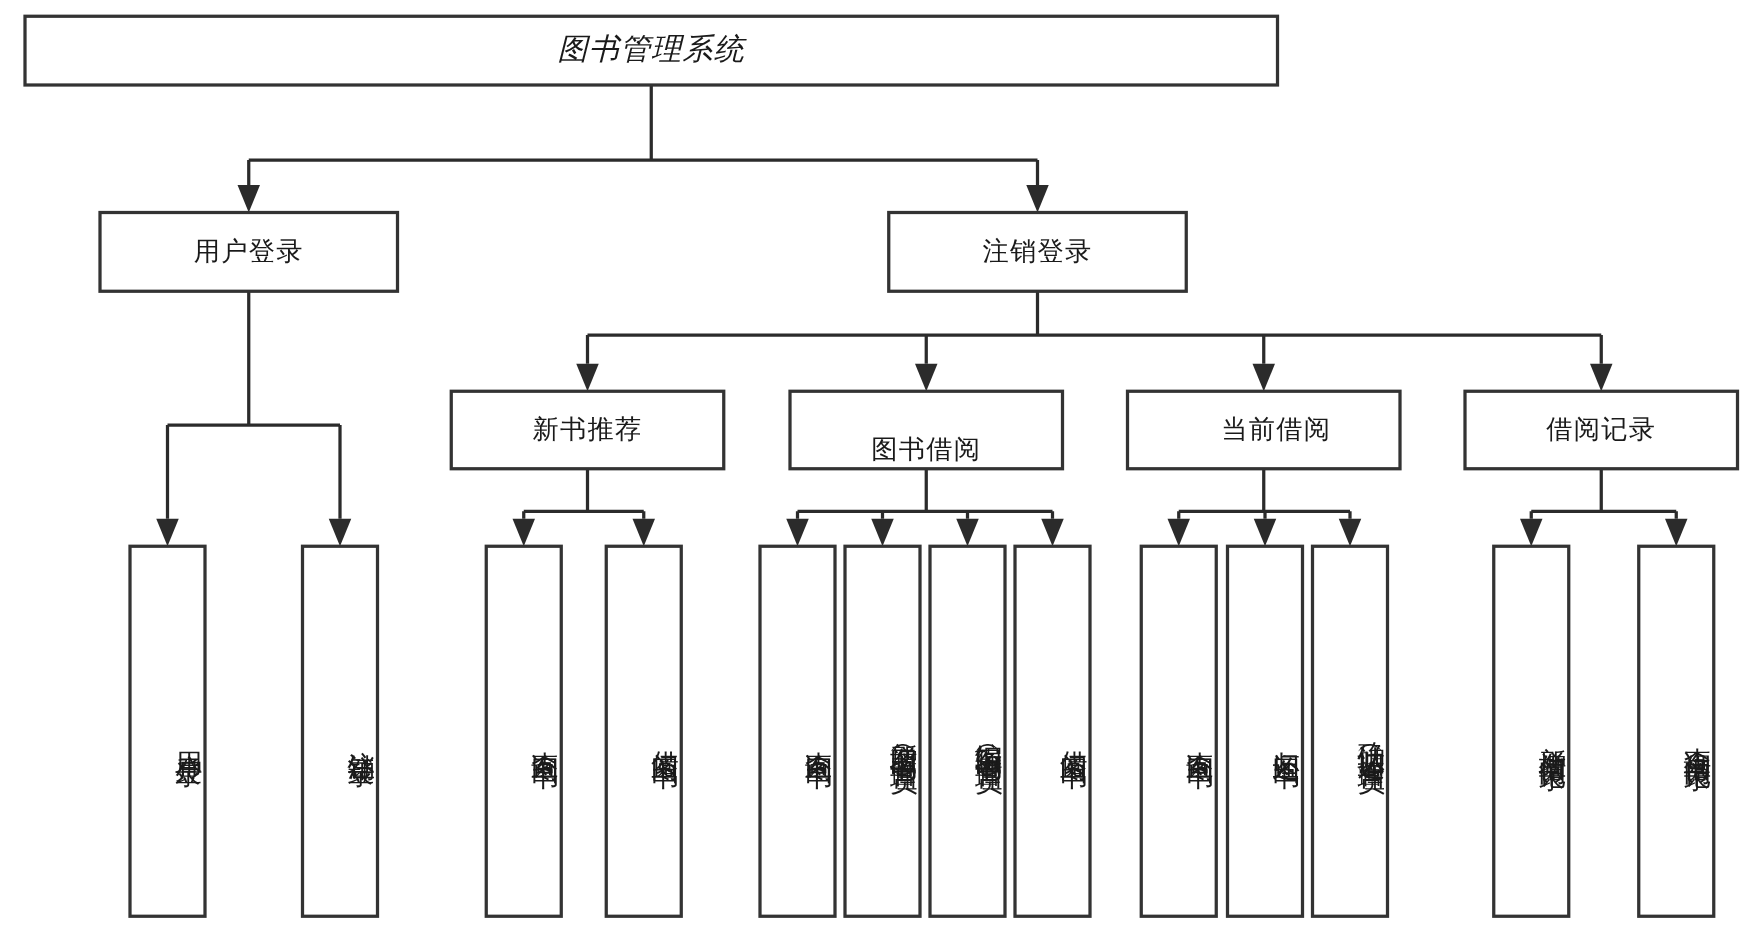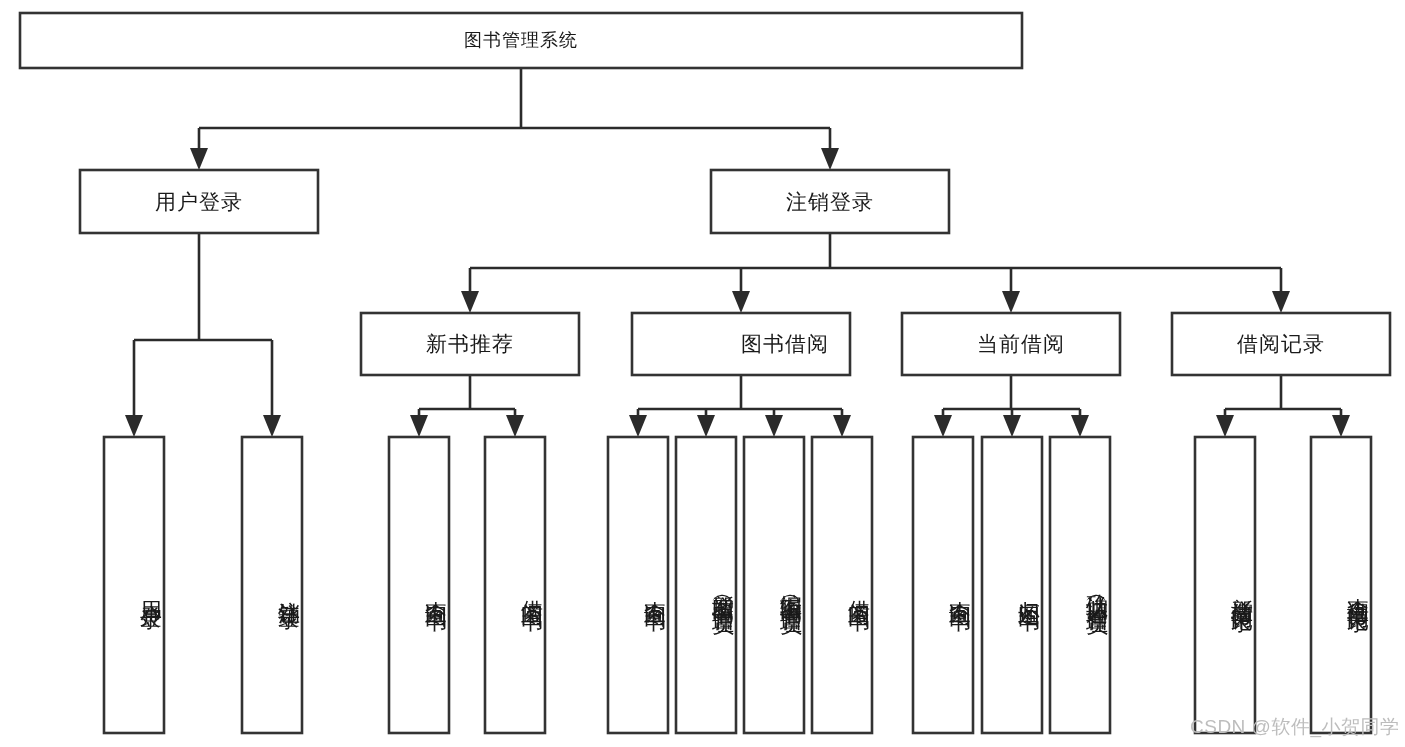--- a/index.html
+++ b/index.html
@@ -50,21 +50,22 @@
     font-family: "Liberation Sans", "DejaVu Sans", sans-serif;
     pointer-events: none;
     box-sizing: border-box;
   }
   .node-label.horizontal {
     font-size: 21px;
     letter-spacing: 1px;
     line-height: 1.1;
   }
   .node-label.horizontal.root {
-    font-size: 18px;
+    font-size: 24px;
+    font-style: italic;
   }
   .node-label.vertical {
     writing-mode: vertical-rl;
     text-orientation: upright;
     font-size: 22px;
     letter-spacing: 3px;
     line-height: 1.15;
     align-items: flex-start;
     justify-content: center;
     padding-top: 8px;
@@ -160,33 +161,32 @@
         <rect x="1195" y="437" width="60" height="296" class="node-box"></rect>
         <rect x="1311" y="437" width="60" height="296" class="node-box"></rect>
       </g>
   </svg>
 
   <div id="labels-layer">
       <div class="node-label horizontal root" style="left: 20px; top: 13px; width: 1002px; height: 55px;">图书管理系统</div>
       <div class="node-label horizontal" style="left: 80px; top: 170px; width: 238px; height: 63px;">用户登录</div>
       <div class="node-label horizontal" style="left: 711px; top: 170px; width: 238px; height: 63px;">注销登录</div>
       <div class="node-label horizontal" style="left: 361px; top: 313px; width: 218px; height: 62px;">新书推荐</div>
-      <div class="node-label horizontal" style="left: 632px; top: 313px; width: 218px; height: 62px; margin-left: 44px;">图书借阅</div>
+      <div class="node-label horizontal" style="left: 632px; top: 329px; width: 218px; height: 62px;">图书借阅</div>
       <div class="node-label horizontal" style="left: 902px; top: 313px; width: 238px; height: 62px;">当前借阅</div>
       <div class="node-label horizontal" style="left: 1172px; top: 313px; width: 218px; height: 62px; text-align: right;">借阅记录</div>
       <div class="node-label vertical" style="left: 104px; top: 437px; width: 60px; height: 296px;">用户登录</div>
       <div class="node-label vertical" style="left: 242px; top: 437px; width: 60px; height: 296px;">注销登录</div>
       <div class="node-label vertical" style="left: 389px; top: 437px; width: 60px; height: 296px;">查询图书</div>
       <div class="node-label vertical" style="left: 485px; top: 437px; width: 60px; height: 296px;">借阅图书</div>
       <div class="node-label vertical" style="left: 608px; top: 437px; width: 60px; height: 296px;">查询图书</div>
       <div class="node-label vertical" style="left: 676px; top: 437px; width: 60px; height: 296px;">新增图书（管理员）</div>
       <div class="node-label vertical" style="left: 744px; top: 437px; width: 60px; height: 296px;">编辑图书（管理员）</div>
       <div class="node-label vertical" style="left: 812px; top: 437px; width: 60px; height: 296px;">借阅图书</div>
       <div class="node-label vertical" style="left: 913px; top: 437px; width: 60px; height: 296px;">查询图书</div>
       <div class="node-label vertical" style="left: 982px; top: 437px; width: 60px; height: 296px;">归还图书</div>
       <div class="node-label vertical" style="left: 1050px; top: 437px; width: 60px; height: 296px;">确认归还（管理员）</div>
       <div class="node-label vertical" style="left: 1195px; top: 437px; width: 60px; height: 296px;">新增借阅记录</div>
       <div class="node-label vertical" style="left: 1311px; top: 437px; width: 60px; height: 296px;">查询借阅记录</div>
     </div>
 
-  <div class="watermark" style="left: 1190px; top: 714px;">CSDN @软件_小贺同学</div>
 
 </div>
 
 </body></html>

